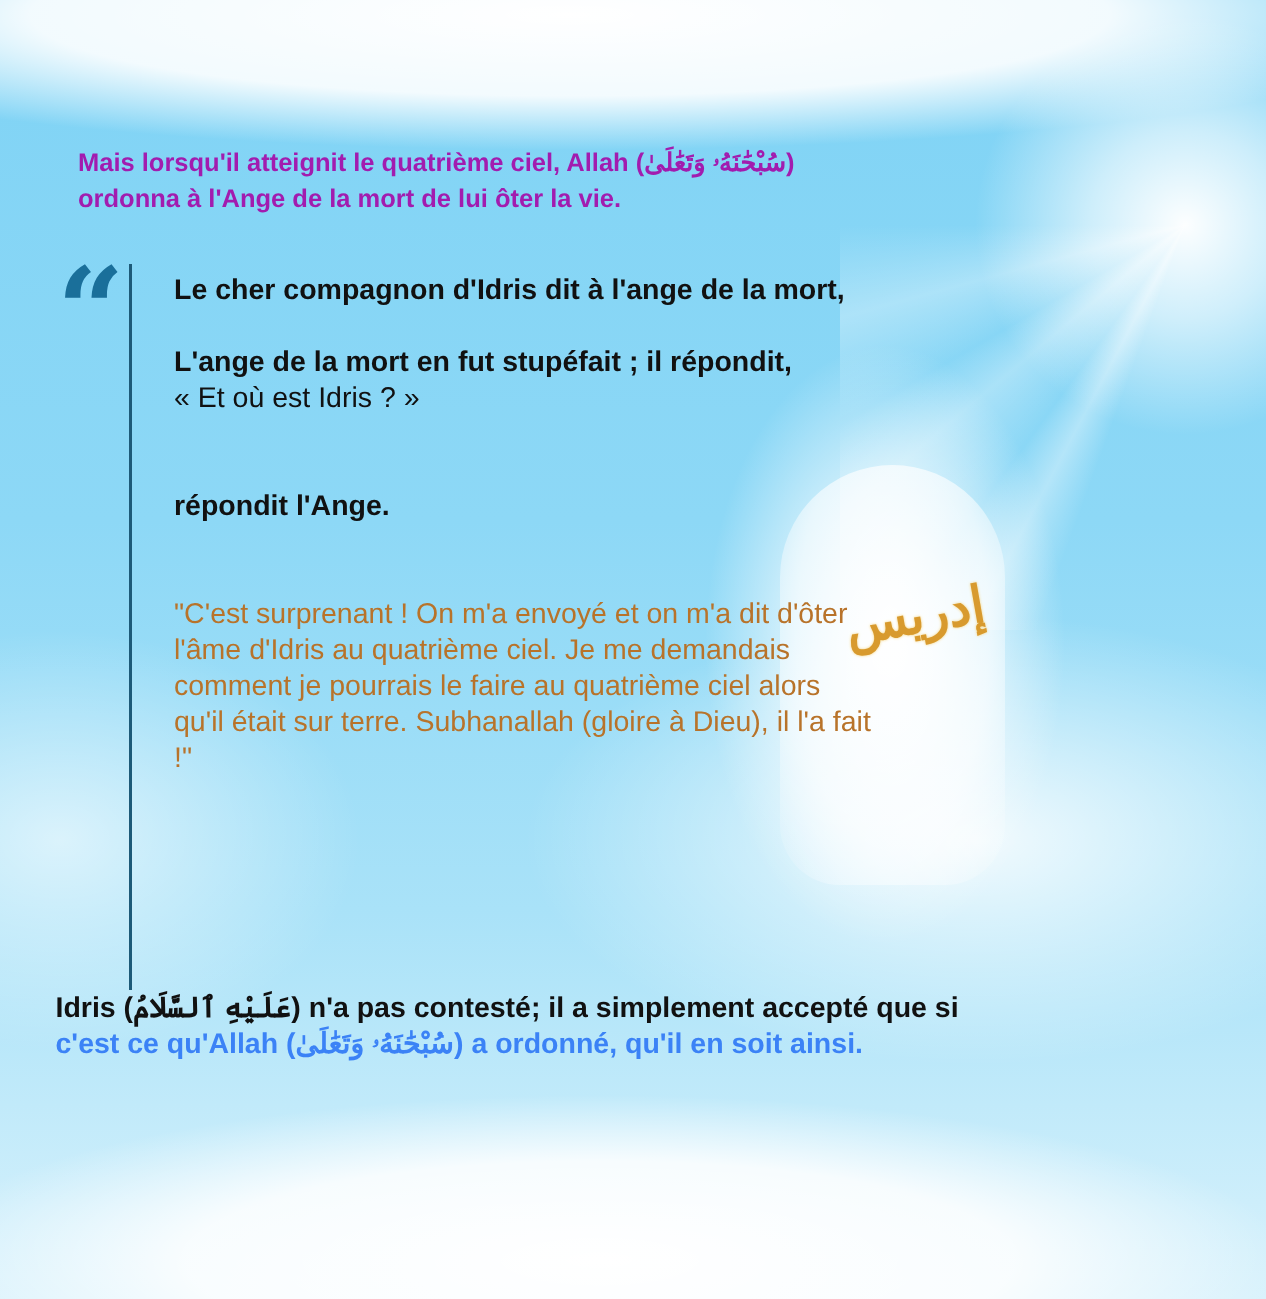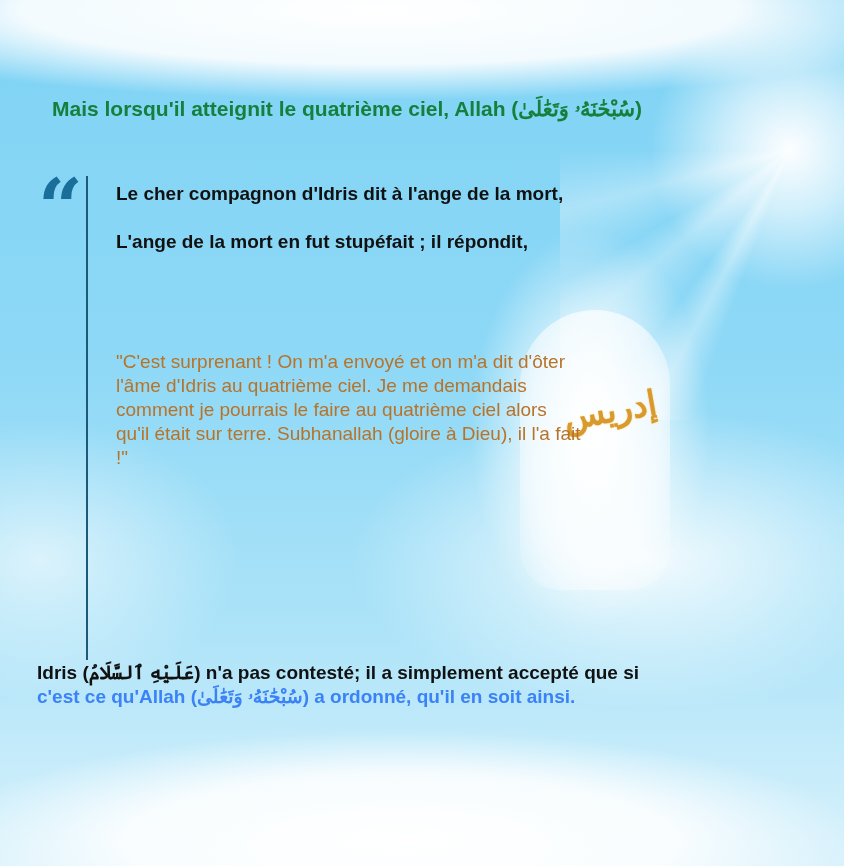--- a/index.html
+++ b/index.html
@@ -18,55 +18,58 @@
   .rays { position:absolute; left:560px; top:0; width:284px; height:420px;
     background: conic-gradient(from 200deg at 230px 150px,
       rgba(255,255,255,0) 0deg, rgba(255,255,255,0.5) 8deg, rgba(255,255,255,0) 16deg,
       rgba(255,255,255,0.4) 30deg, rgba(255,255,255,0) 40deg, rgba(255,255,255,0.45) 55deg, rgba(255,255,255,0) 70deg);
     opacity:0.7; }
   .figure { position:absolute; left:520px; top:310px; width:150px; height:280px; border-radius:75px 75px 40px 40px;
     background: radial-gradient(ellipse at 50% 40%, rgba(255,255,255,0.95), rgba(255,255,255,0.6) 60%, rgba(255,255,255,0) 100%); }
   .calligraphy { position:absolute; left:563px; top:390px; font-size:34px; color:#d89a2e;
     font-family:"DejaVu Serif", serif; font-weight:bold; transform:rotate(-10deg);
     text-shadow: 0 0 2px #f5d27a; }
-  .intro { position:absolute; left:52px; top:97px; width:640px; font-size:21px; font-weight:bold; color:#15803d; line-height:24px; }
+  .intro { position:absolute; left:52px; top:97px; width:640px; font-size:17px; font-weight:bold; color:#a21caf; line-height:24px; }
   .quote-mark { position:absolute; left:38px; top:168px; font-size:78px; font-weight:bold; color:#1a6f9a;
     font-family:"DejaVu Serif", serif; line-height:80px; }
   .vline { position:absolute; left:86px; top:176px; width:2px; height:484px; background:#1d5a78; }
   .block { position:absolute; left:116px; top:182px; width:470px; font-size:19px; line-height:24px; color:#111; }
   .block p { margin:0 4px 24px 0; }
   .b { font-weight:bold; }
   .orange { color:#b8732a; }
   .outro { position:absolute; left:37px; top:661px; width:700px; font-size:19px; font-weight:bold; line-height:24px; color:#111; }
   .outro .orange { color:#3b82f6; }
 </style>
 </head>
 <body>
 
 <div class="bg"></div>
 <div class="rays"></div>
 <div class="figure"></div>
 <div class="calligraphy">إدريس</div>
 
 <div class="intro">
   <span>Mais lorsqu'il atteignit le quatrième ciel, Allah (</span><span dir="rtl">سُبْحَٰنَهُۥ وَتَعَٰلَىٰ</span><span>)</span><br>
+  <span>ordonna à l'Ange de la mort de lui ôter la vie.</span>
 </div>
 
 <div class="quote-mark">“</div>
 <div class="vline"></div>
 
 <div class="block">
   <p>
     <span class="b">Le cher compagnon d'Idris dit à l'ange de la mort,</span><br>
   </p>
   <p>
     <span class="b">L'ange de la mort en fut stupéfait ; il répondit,</span><br>
+    <span>« Et où est Idris ? »</span>
   </p>
   <p>
     <br>
+    <span class="b">répondit l'Ange.</span>
   </p>
   <p>
     <br>
     <span class="orange">"C'est surprenant ! On m'a envoyé et on m'a dit d'ôter l'âme d'Idris au quatrième ciel. Je me demandais comment je pourrais le faire au quatrième ciel alors qu'il était sur terre. Subhanallah (gloire à Dieu), il l'a fait !"</span>
   </p>
 </div>
 
 <div class="outro">
   <span>Idris (</span><span dir="rtl">عَلَيْهِ ٱلسَّلَامُ</span><span>) n'a pas contesté; il a simplement accepté que si</span><br>
   <span class="orange">c'est ce qu'Allah (</span><span class="orange" dir="rtl">سُبْحَٰنَهُۥ وَتَعَٰلَىٰ</span><span class="orange">) a ordonné, qu'il en soit ainsi.</span>

